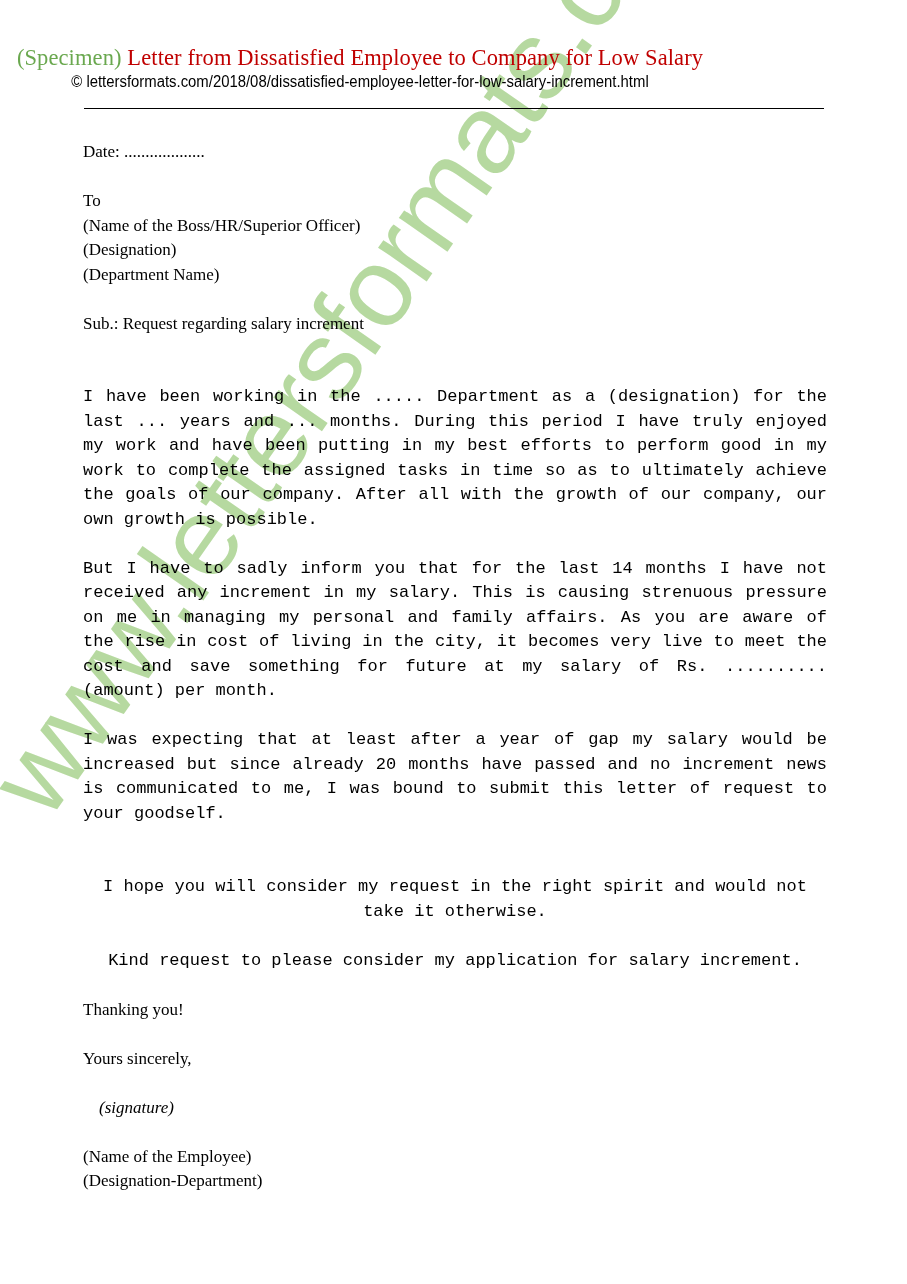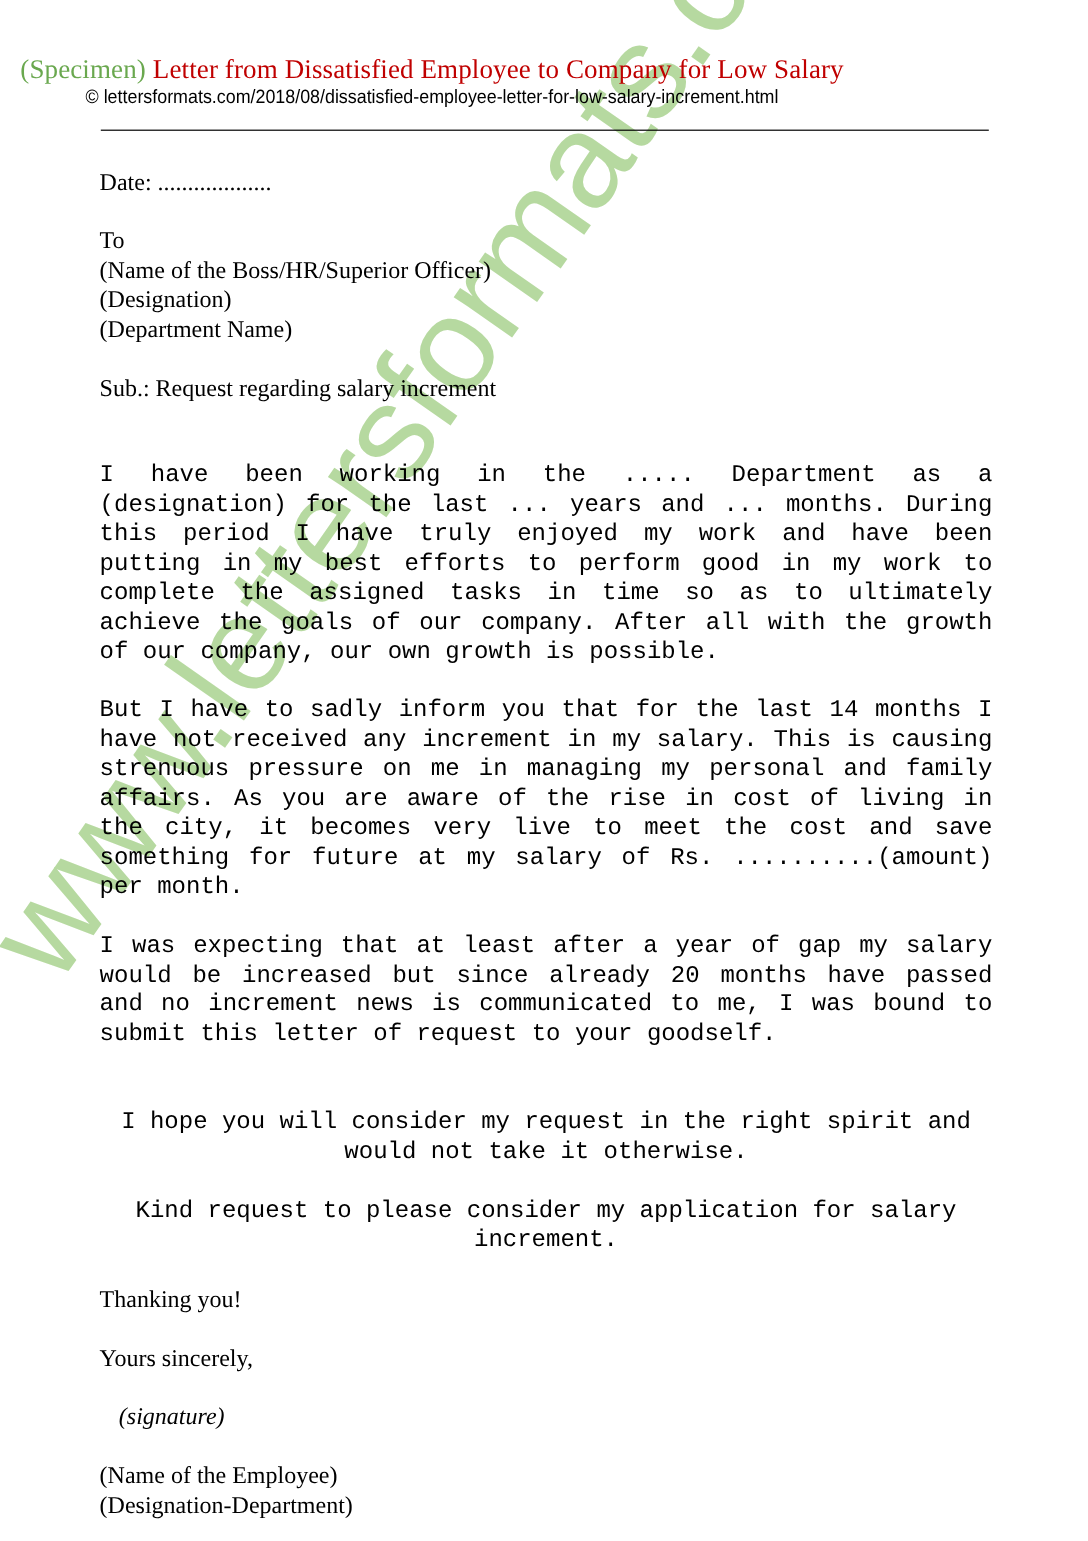--- a/index.html
+++ b/index.html
@@ -54,21 +54,21 @@
       top: 108px;
       width: 740px;
       height: 0;
       border-top: 1px solid #000;
     }
     .body {
       position: absolute;
       left: 83px;
       top: 140px;
       width: 744px;
-      font-size: 20px;
+      font-size: 17px;
       line-height: 24.5px;
     }
     .line { display: block; white-space: nowrap; }
     .gap { height: 24.5px; }
     .para {
       text-align: justify;
       margin: 0;
       font-family: Liberation Mono, monospace;
     }
     .para-last-left { text-align: center; }

